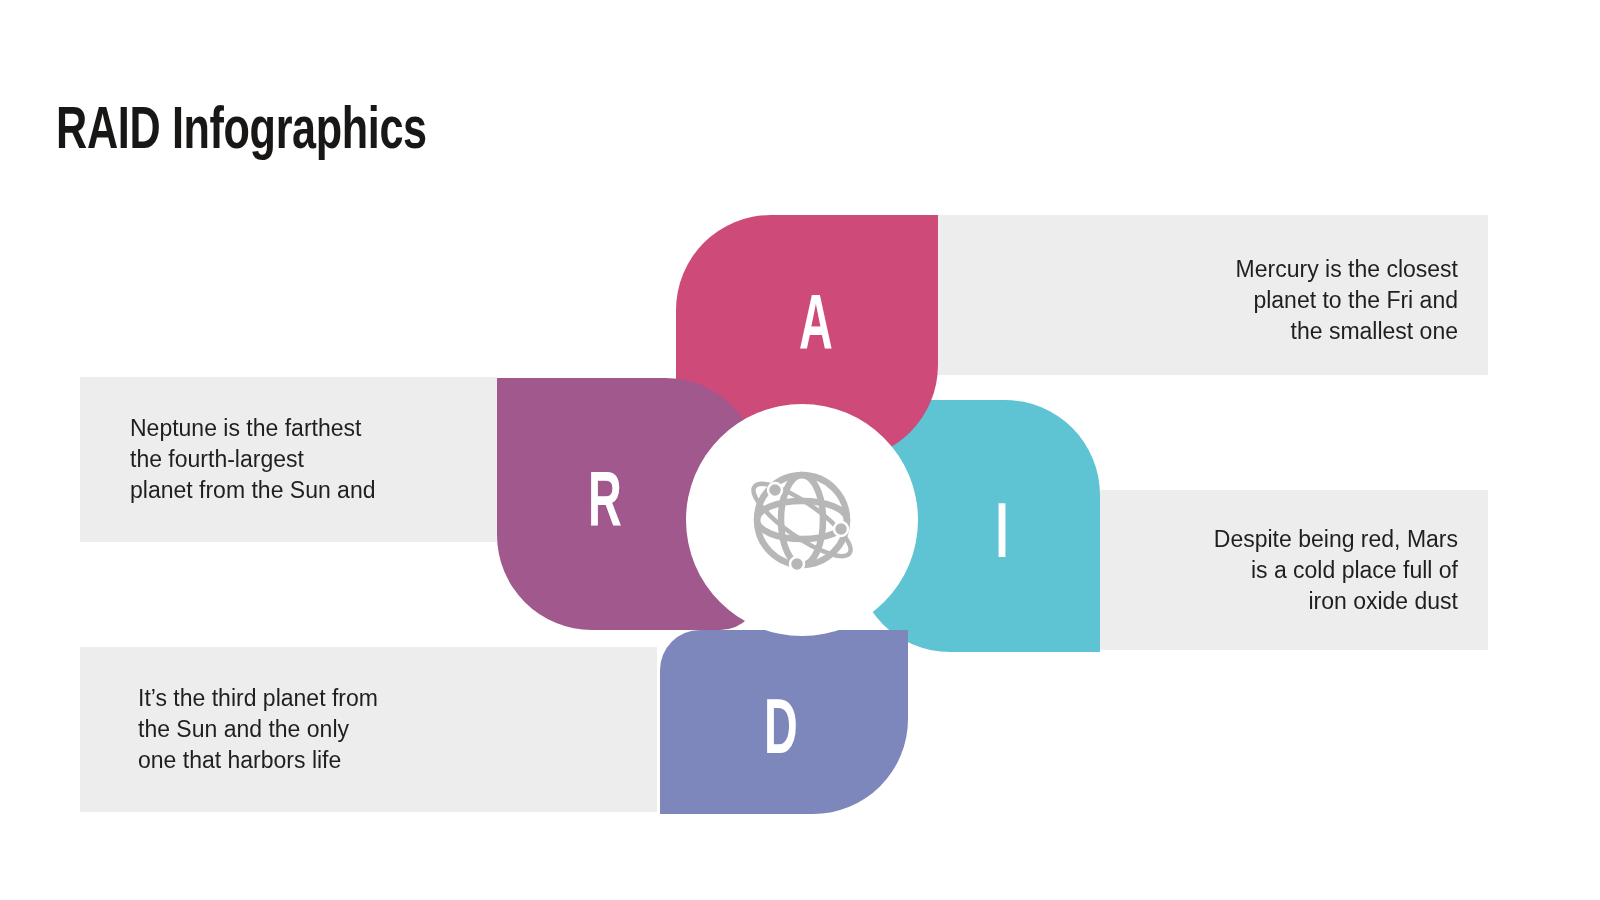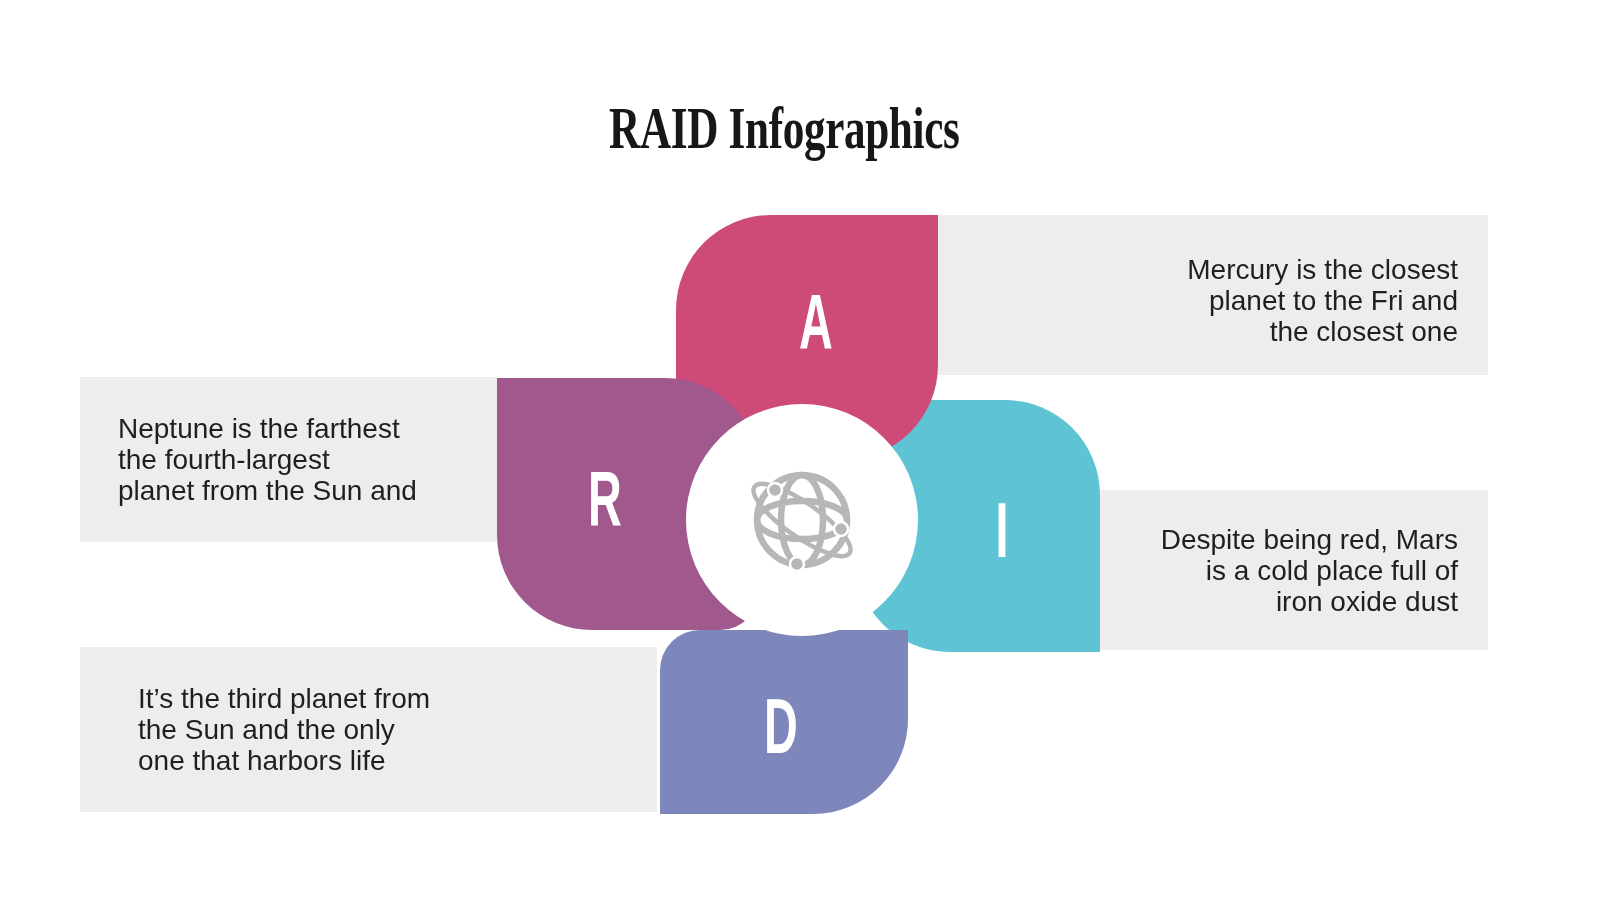--- a/index.html
+++ b/index.html
@@ -6,41 +6,41 @@
   body{
     width:1600px;height:900px;position:relative;overflow:hidden;
     background:#ffffff;
     font-family:"Liberation Sans", sans-serif;
   }
   .stage{position:absolute;inset:0;}
 
   
   .title-wrap{
     position:absolute;left:0;right:0;top:96px;height:70px;
-    text-align:center;white-space:nowrap;font-family:Liberation Serif, serif;
+    white-space:nowrap;
   }
   .title-wrap span{
     display:inline-block;
     font-size:60px;line-height:64px;font-weight:700;color:#181716;
     transform:translateX(-16px) scaleX(0.72);
     transform-origin:center;
     letter-spacing:-0.5px;
   }
 
   
   .card{
     position:absolute;background:#ededed;
     display:flex;flex-direction:column;justify-content:center;
     box-sizing:border-box;z-index:0;
   }
   .card .ln{
-    font-size:28px;line-height:31px;color:#1f1f1f;
+    font-size:23px;line-height:31px;color:#1f1f1f;
   }
   .card-mercury{left:938px;top:215px;width:550px;height:160px;padding:10px 30px 0 0;text-align:right;}
-  .card-neptune{left:80px;top:377px;width:417px;height:165px;padding-left:38px;text-align:left;}
+  .card-neptune{left:80px;top:377px;width:417px;height:165px;padding-left:50px;text-align:left;}
   .card-mars{left:1100px;top:490px;width:388px;height:160px;padding-right:30px;text-align:right;}
   .card-earth{left:80px;top:647px;width:577px;height:165px;padding-left:58px;text-align:left;}
 
   
   .petal{position:absolute;}
   .petal-a{left:676px;top:215px;width:262px;height:245px;border-radius:95px 0 95px 40px;z-index:2;}
   .petal-r{left:497px;top:378px;width:263px;height:252px;border-radius:0 95px 40px 95px;z-index:3;}
   .petal-i{left:855px;top:400px;width:245px;height:252px;border-radius:70px 95px 0 95px;z-index:1;}
   .petal-d{left:660px;top:630px;width:248px;height:184px;border-radius:40px 0 95px 0;z-index:4;}
 
@@ -67,21 +67,21 @@
 
 <div class="stage">
 
   <div class="title-wrap">
     <span>RAID Infographics</span>
   </div>
 
   <div class="card card-mercury">
     <div class="ln">Mercury is the closest</div>
     <div class="ln">planet to the Fri and</div>
-    <div class="ln">the closest one</div>
+    <div class="ln">the smallest one</div>
   </div>
 
   <div class="card card-neptune">
     <div class="ln">Neptune is the farthest</div>
     <div class="ln">the fourth-largest</div>
     <div class="ln">planet from the Sun and</div>
   </div>
 
   <div class="card card-mars">
     <div class="ln">Despite being red, Mars</div>

